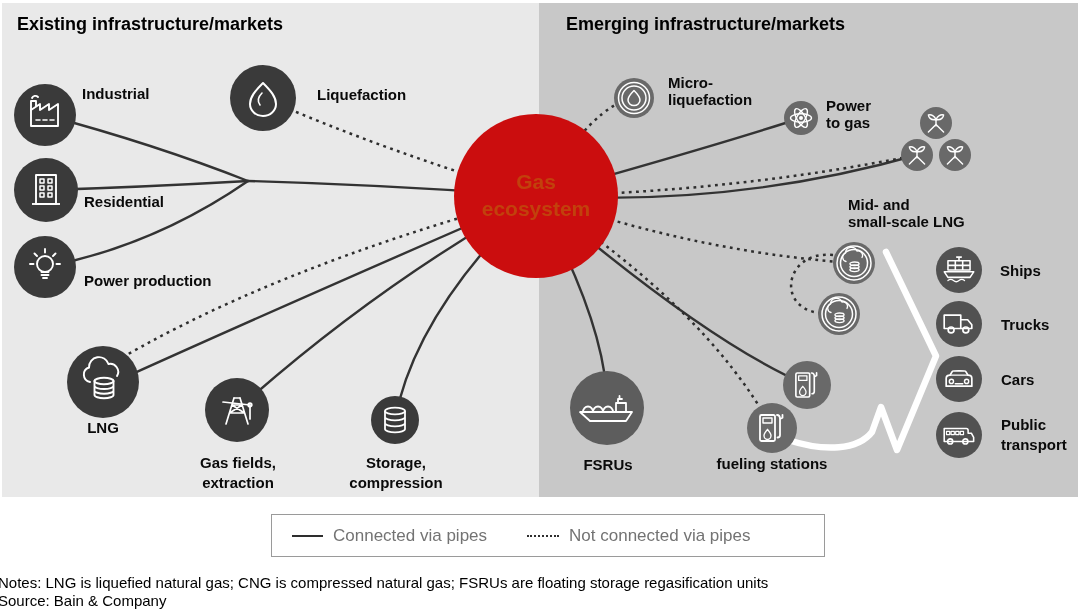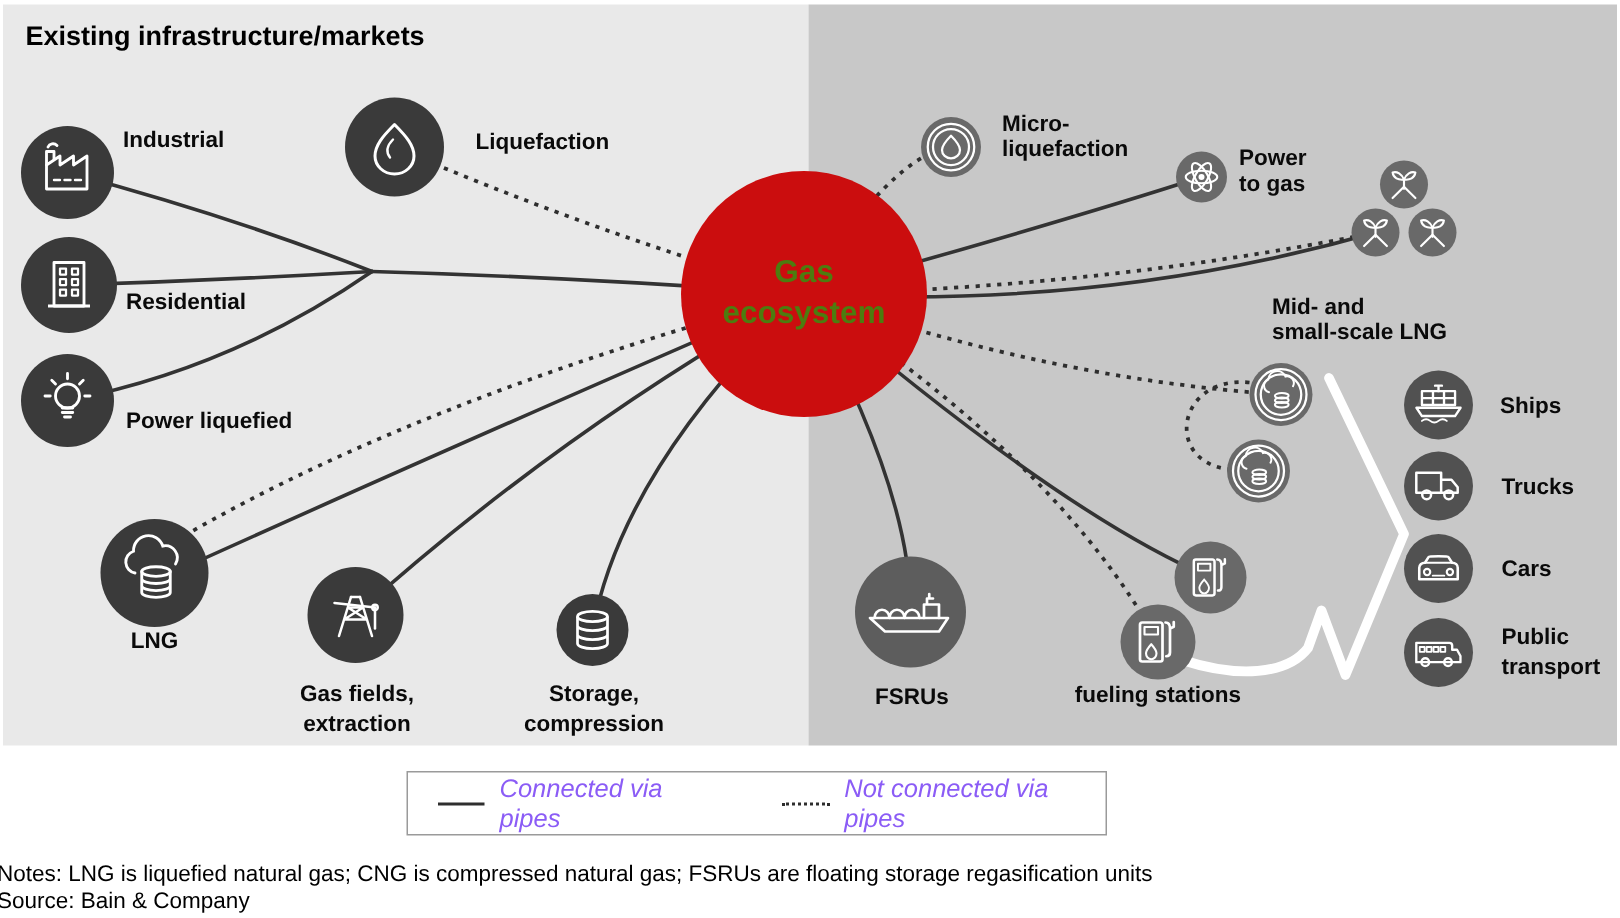--- a/index.html
+++ b/index.html
@@ -10,24 +10,24 @@
   .panel-emerging{left:539px;width:539px;background:#c8c8c8;}
   svg.diagram{position:absolute;left:0;top:0;}
   .heading{position:absolute;top:14px;font-size:18px;font-weight:bold;color:#000;}
   .heading-existing{left:17px;}
   .heading-emerging{left:566px;}
   .lbl{position:absolute;font-size:15px;font-weight:bold;color:#0a0a0a;
        line-height:20px;white-space:nowrap;}
   .lbl.ctr{text-align:center;}
   .lbl.tight{line-height:17px;}
   .center-label{position:absolute;left:461px;top:168px;width:150px;text-align:center;
-       color:#4d7c0f;font-size:21px;font-weight:bold;line-height:27px;}
-  .legend{position:absolute;left:271px;top:514px;width:467px;height:43px;
+       color:#c2410c;font-size:21px;font-weight:bold;line-height:27px;}
+  .legend{position:absolute;left:271px;top:514px;width:554px;height:43px;
        background:#fff;border:1px solid #9a9a9a;box-sizing:border-box;
-       display:flex;align-items:center;font-size:17px;color:#8b5cf6;padding-left:20px;font-style:italic;}
+       display:flex;align-items:center;font-size:17px;color:#737373;padding-left:20px;}
   .swatch{display:inline-block;width:31px;height:0;border-top:2.6px solid #2e2e2e;
        margin-right:10px;flex:none;}
   .swatch-dotted{border-top-style:dotted;width:32px;margin-left:40px;}
   .footer-line{position:absolute;left:-2px;font-size:15px;color:#000;white-space:nowrap;}
 </style>
 </head>
 <body>
 
 <div class="stage">
 
@@ -243,30 +243,31 @@
         <path stroke-width="1.3" d="M-12.5,-4 h3.5 v3.5 h-3.5 z M-7.5,-4 h3.5 v3.5 h-3.5 z M-2.5,-4 h3.5 v3.5 h-3.5 z M2.5,-4 h3.5 v3.5 h-3.5 z"></path>
         <circle cx="-8.5" cy="7" r="2.8"></circle>
           <circle cx="8" cy="7" r="2.8"></circle>
       </g>
     </g>
 
     <circle cx="536" cy="196" r="82" fill="#cb0d0e"></circle>
   </svg>
 
   <div class="heading heading-existing">Existing infrastructure/markets</div>
+  <div class="heading heading-emerging">Emerging infrastructure/markets</div>
 
   <div class="center-label">
     <div>Gas</div>
     <div>ecosystem</div>
   </div>
 
   <div class="lbl" style="left:82px;top:84px">Industrial</div>
   <div class="lbl" style="left:317px;top:85px">Liquefaction</div>
   <div class="lbl" style="left:84px;top:192px">Residential</div>
-  <div class="lbl" style="left:84px;top:271px">Power liquefied</div>
+  <div class="lbl" style="left:84px;top:271px">Power production</div>
   <div class="lbl ctr" style="left:73px;top:418px;width:60px">LNG</div>
   <div class="lbl ctr" style="left:180px;top:453px;width:116px">
     <div>Gas fields,</div>
     <div>extraction</div>
   </div>
   <div class="lbl ctr" style="left:340px;top:453px;width:112px">
     <div>Storage,</div>
     <div>compression</div>
   </div>
   <div class="lbl ctr" style="left:563px;top:455px;width:90px">FSRUs</div>

